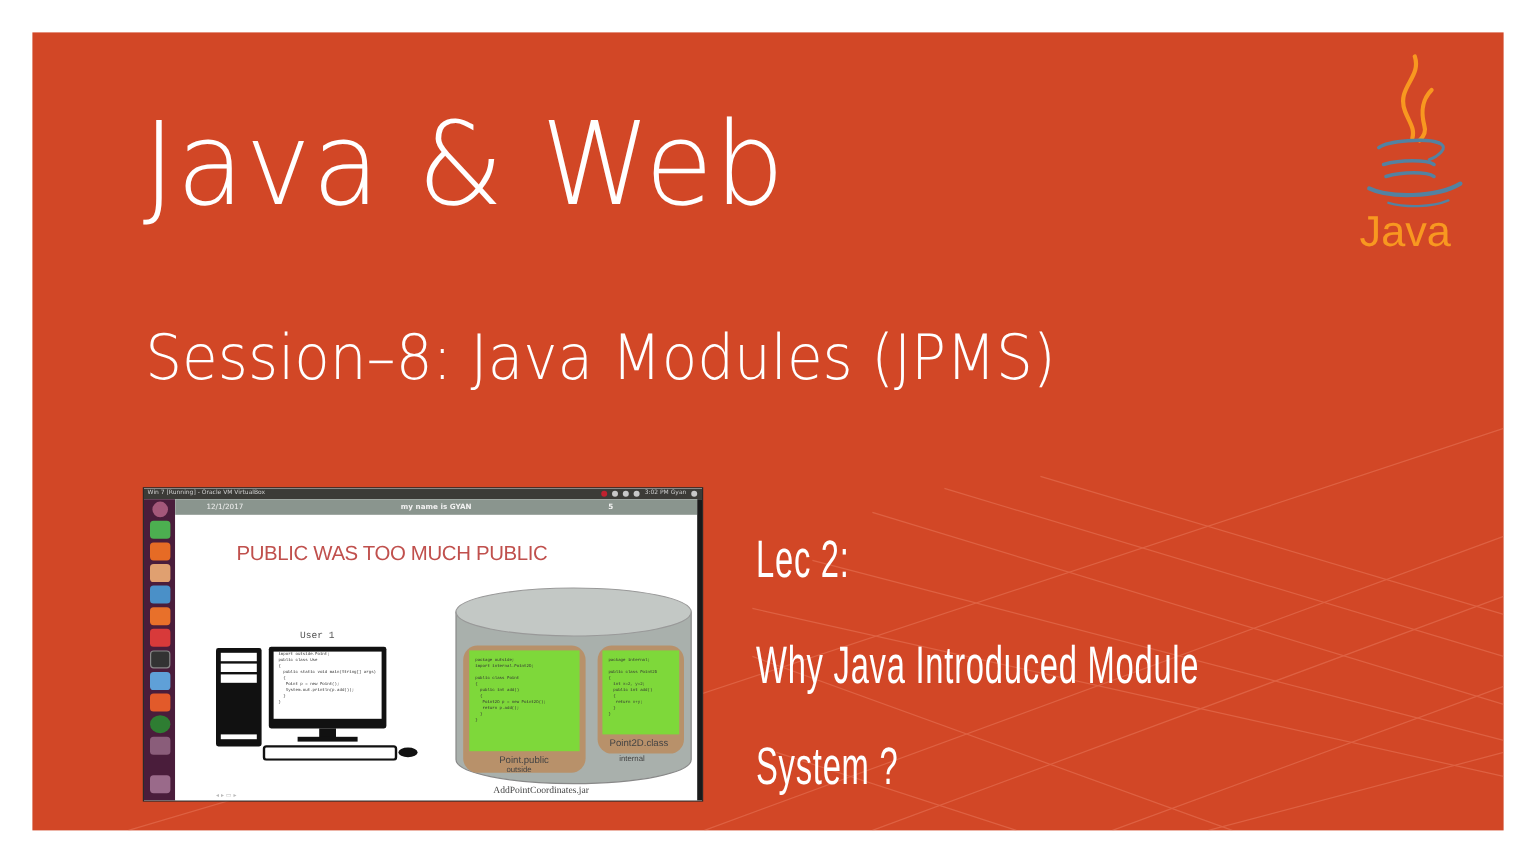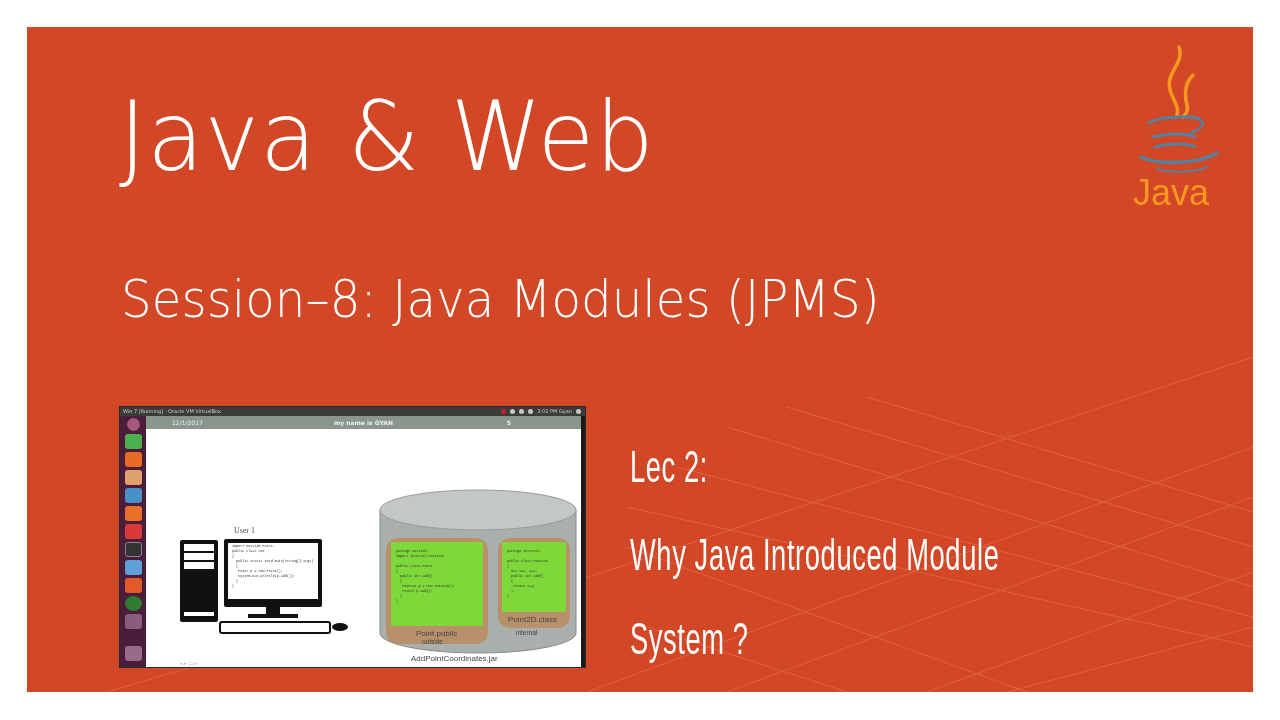--- a/index.html
+++ b/index.html
@@ -62,29 +62,29 @@
   }
   .shot-win-header .date { position: absolute; left: 26px; }
   .shot-win-header .name { position: absolute; left: 0; right: 0; text-align: center; font-weight: bold; }
   .shot-win-header .num { position: absolute; right: 70px; font-weight: bold; }
   .shot-right-border { position: absolute; right: 0; top: 9px; width: 4px; bottom: 0; background: #1a1a1a; }
 
   .slide-heading {
     position: absolute; left: 51px; top: 36px; font-family: "Liberation Sans", sans-serif;
     color: #c0504d; font-size: 17px; white-space: nowrap; letter-spacing: -0.3px;
   }
-  .user-label { position: absolute; left: 88px; top: 110px; font-size: 8px; color: #555; font-family: Liberation Serif, serif; }
+  .user-label { position: absolute; left: 104px; top: 110px; font-size: 8px; color: #555; font-family: Liberation Mono, monospace; }
   .pc-svg { position: absolute; left: 34px; top: 118px; }
   .code-small {
     position: absolute; font-family: "Liberation Mono", monospace; font-size: 3.4px; line-height: 5px;
     color: #333; white-space: pre;
   }
   .cyl-svg { position: absolute; left: 232px; top: 72px; }
   .cyl-text { position: absolute; font-family: Liberation Sans, sans-serif; color: #444; white-space: nowrap; }
-  .jar-label { position: absolute; left: 265px; top: 238px; font-size: 8px; color: #444; font-family: Liberation Sans, sans-serif; }
+  .jar-label { position: absolute; left: 265px; top: 238px; font-size: 8px; color: #444; font-family: Liberation Serif, serif; }
   .shot-bottom-ctrls { position: absolute; left: 34px; top: 244px; font-size: 5px; color: #bbb; }
 </style>
 </head>
 <body>
 
 <div class="slide">
   <svg class="grid-lines" viewBox="0 0 1226 665" width="1226" height="665">
     <g stroke="#e8775a" stroke-width="1" opacity="0.55" fill="none">
       <line x1="560" y1="665" x2="1226" y2="420"></line>
       <line x1="700" y1="665" x2="1226" y2="470"></line>
@@ -155,20 +155,21 @@
       <div class="launch-icon" style="background:#9a6a8a;margin-bottom:6px"></div>
     </div>
 
     <div class="shot-window">
       <div class="shot-win-header">
         <span class="date">12/1/2017</span>
         <span class="name">my name is GYAN</span>
         <span class="num">5</span>
       </div>
 
+      <div class="slide-heading">PUBLIC WAS TOO MUCH PUBLIC</div>
       <div class="user-label">User 1</div>
 
       <svg class="pc-svg" width="175" height="100" viewBox="0 0 175 100">
         <rect x="0" y="6" width="38" height="82" rx="2" fill="#111"></rect>
         <rect x="4" y="10" width="30" height="7" fill="#fff"></rect>
         <rect x="4" y="19" width="30" height="7" fill="#fff"></rect>
         <rect x="4" y="28" width="30" height="7" fill="#fff"></rect>
         <rect x="4" y="78" width="30" height="4" fill="#fff"></rect>
         <rect x="44" y="5" width="98" height="68" rx="2" fill="#111"></rect>
         <rect x="48" y="9" width="90" height="56" fill="#fff"></rect>

